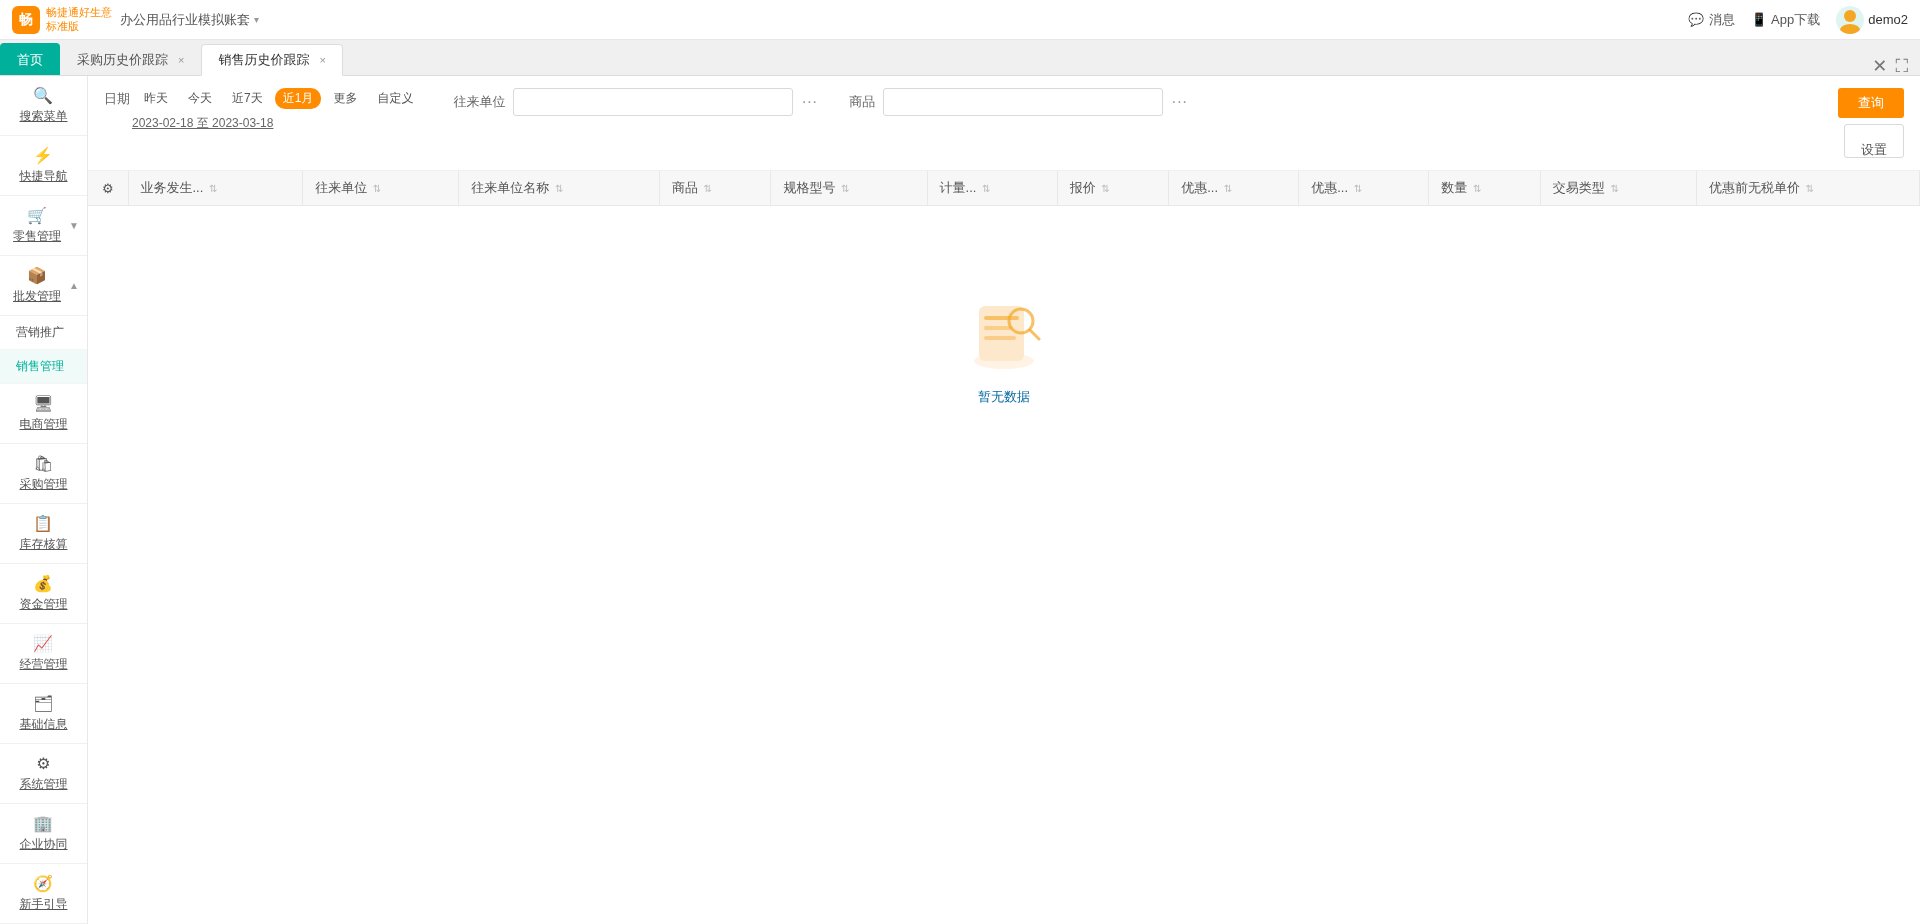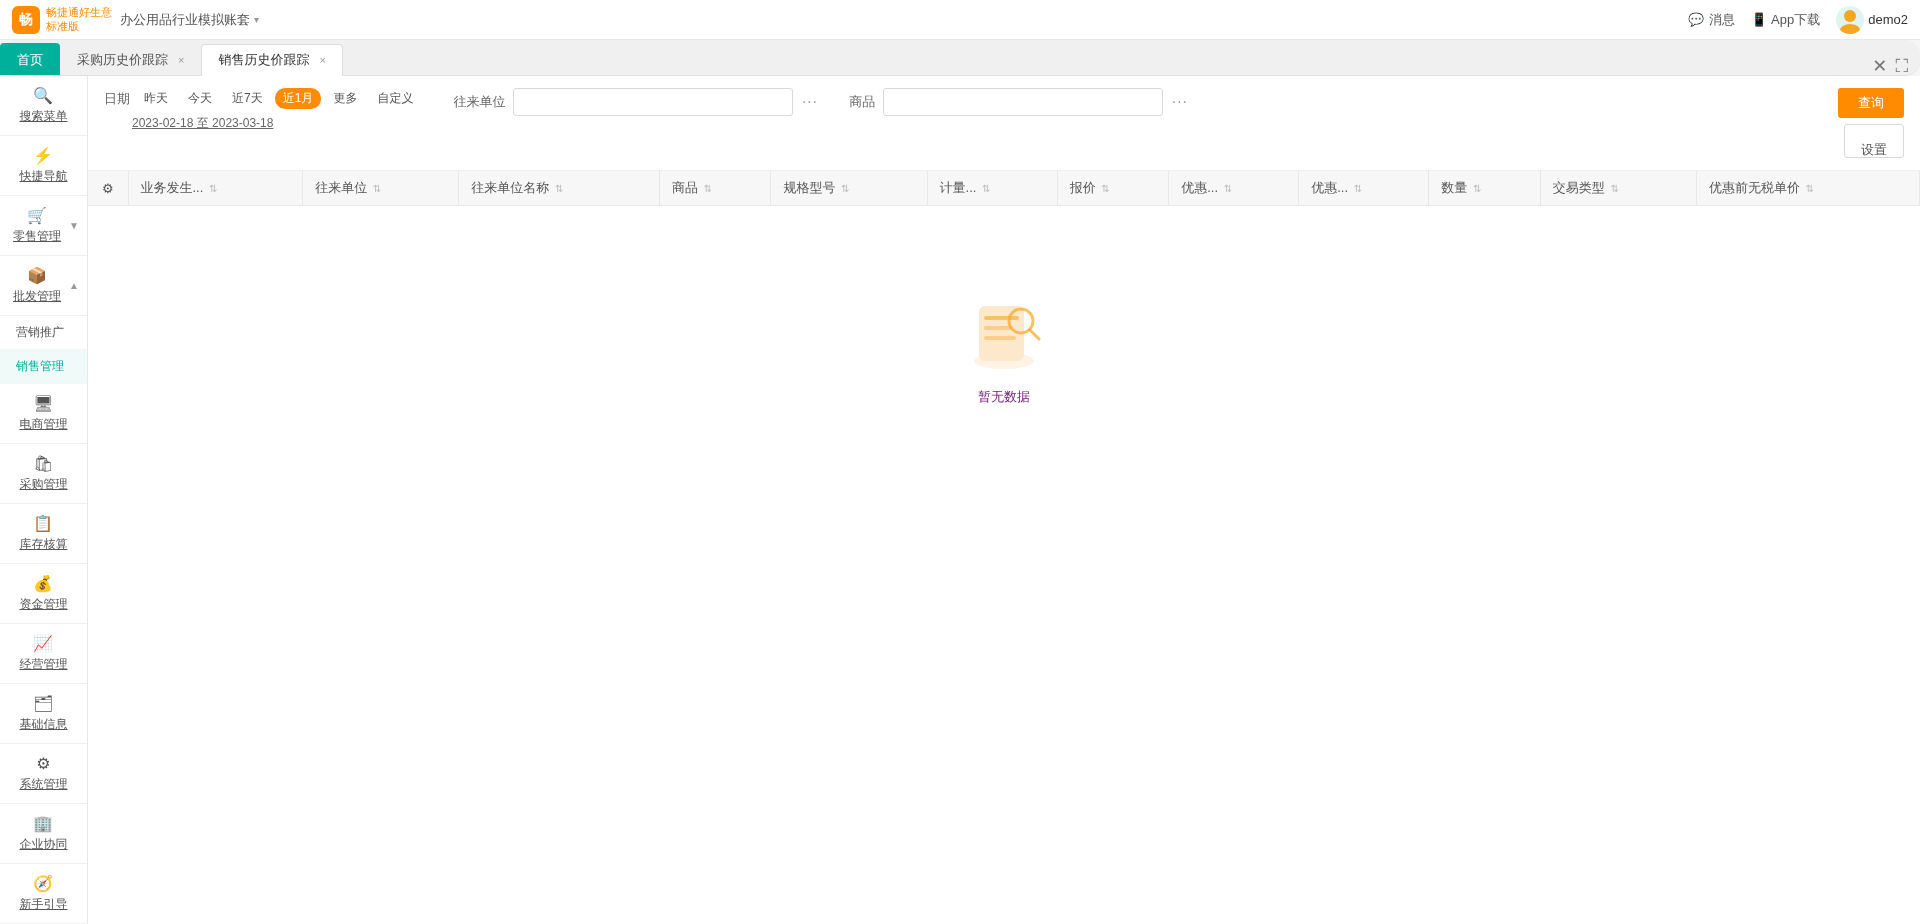--- a/index.html
+++ b/index.html
@@ -29,21 +29,20 @@
 
     
     .tab-bar {
       height: 36px;
       background: #f0f0f0;
       display: flex;
       align-items: flex-end;
       padding-left: 0;
       flex-shrink: 0;
       border-bottom: 1px solid #ddd;
-      border-radius: 15px;
     }
     .tab {
       height: 32px;
       padding: 0 16px;
       display: flex;
       align-items: center;
       gap: 6px;
       font-size: 13px;
       cursor: pointer;
       border-top: 1px solid transparent;
@@ -217,21 +216,21 @@
       align-items: center;
       justify-content: center;
       padding: 80px 0;
       color: #bbb;
     }
     .empty-icon {
       width: 90px;
       height: 90px;
       margin-bottom: 12px;
     }
-    .empty-text { font-size: 13px; color: #701a75; }
+    .empty-text { font-size: 13px; color: #0369a1; }
 
     
     ::-webkit-scrollbar { width: 6px; height: 6px; }
     ::-webkit-scrollbar-track { background: #f0f0f0; }
     ::-webkit-scrollbar-thumb { background: #ccc; border-radius: 3px; }
 
     .sidebar-label { font-size: 12px; text-decoration: underline; }
   </style>
 </head>
 <body>

